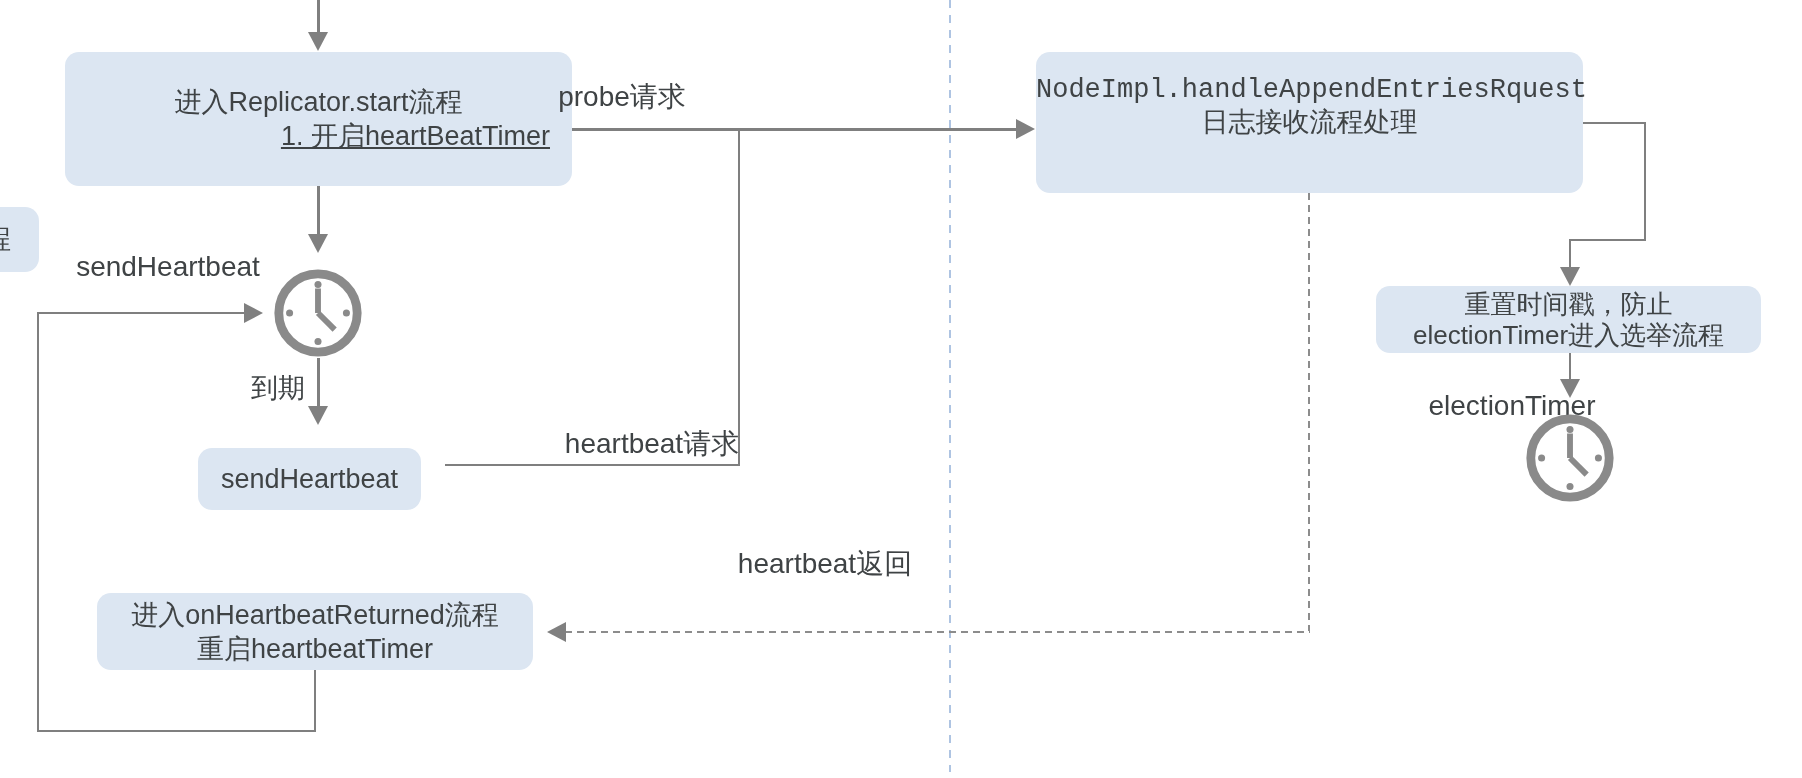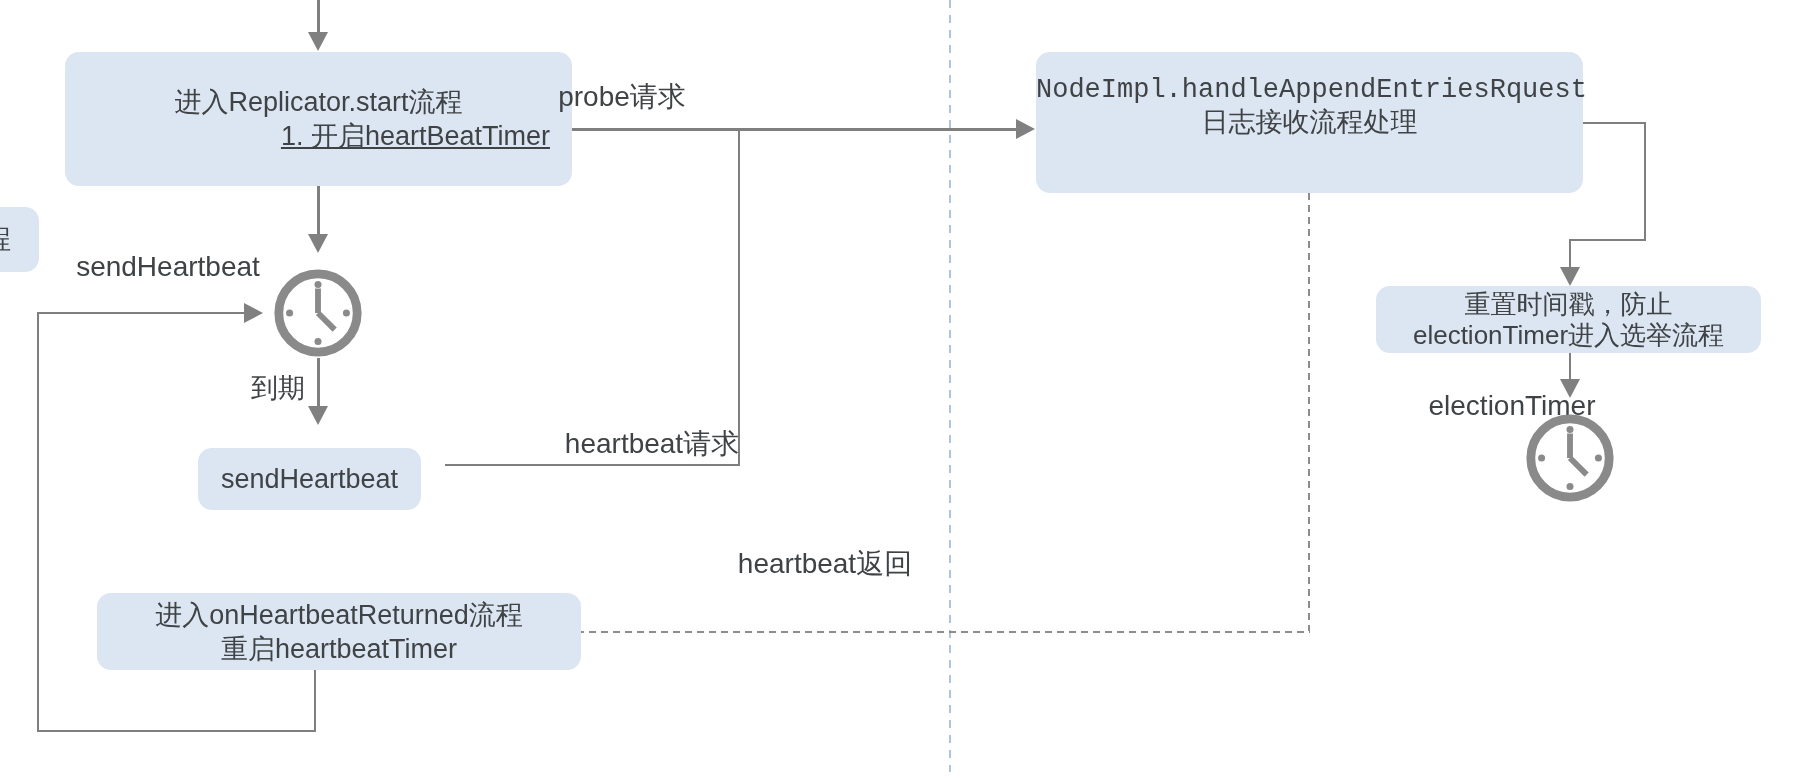--- a/index.html
+++ b/index.html
@@ -104,21 +104,21 @@
   <div class="line" style="left:317px;top:358px;width:3px;height:50px;"></div>
   <div class="arr down" style="left:308px;top:406px;"></div>
 
   <div class="box" style="left:198px;top:448px;width:223px;height:62px;">
     <span class="ln">sendHeartbeat</span>
   </div>
 
   <div class="lbl" style="left:644px;top:444px;margin-left:8px;">heartbeat请求</div>
   <div class="line" style="left:445px;top:464px;width:295px;height:2px;"></div>
 
-  <div class="box" style="left:97px;top:593px;width:484px;height:77px;">
+  <div class="box" style="left:97px;top:593px;width:436px;height:77px;">
     <span class="ln">进入onHeartbeatReturned流程</span>
     <span class="ln">重启heartbeatTimer</span>
   </div>
 
   <div class="line" style="left:314px;top:670px;width:2px;height:62px;"></div>
   <div class="line" style="left:37px;top:730px;width:279px;height:2px;"></div>
   <div class="line" style="left:37px;top:312px;width:2px;height:420px;"></div>
   <div class="line" style="left:37px;top:312px;width:208px;height:2px;"></div>
   <div class="arr right" style="left:244px;top:303px;"></div>
 

